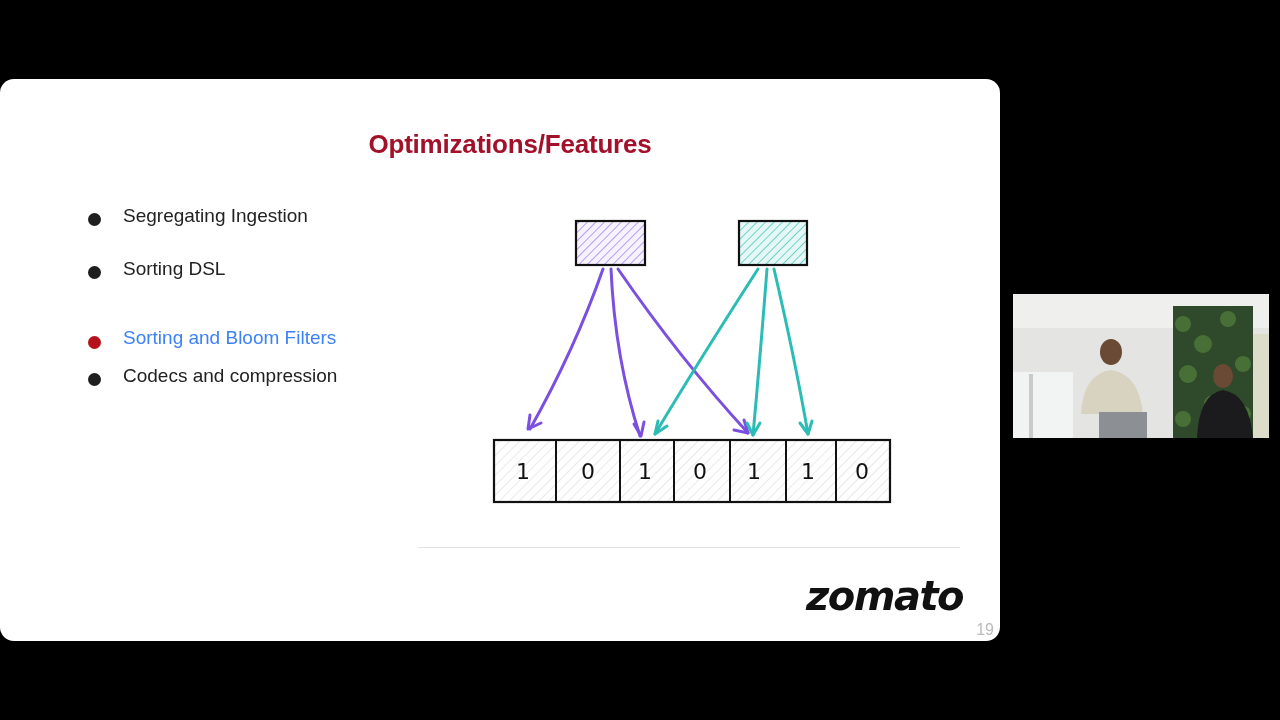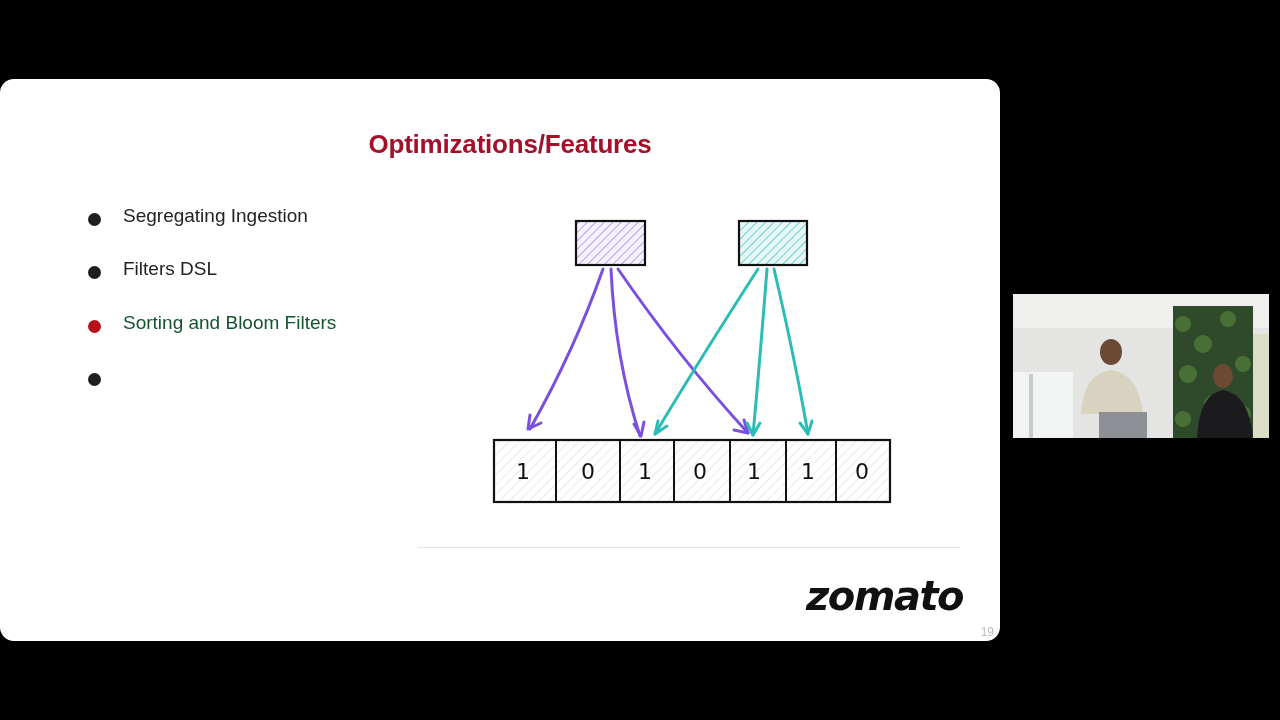--- a/index.html
+++ b/index.html
@@ -2,49 +2,50 @@
 <html><head>
 <meta charset="utf-8">
 <style>
   html, body { margin:0; padding:0; }
   body { width:1280px; height:720px; background:#000; position:relative; overflow:hidden; font-family:"Liberation Sans", sans-serif; }
   .slide { position:absolute; left:0; top:79px; width:1000px; height:562px; background:#fff;border-radius:14px; }
   .title { position:absolute; left:0; width:1020px; top:50px; text-align:center; font-weight:bold; font-size:26px; color:#a3102a; letter-spacing:-0.2px; }
   .bullets { position:absolute; left:88px; top:126px; margin:0; padding:0; list-style:none; }
   .bullet { position:relative; height:53.4px; font-size:19px; color:#222; display:flex; align-items:flex-start; }
   .bullet .dot { width:13px; height:13px; border-radius:50%; background:#1e1e1e; margin-top:8px; margin-right:22px; flex:none; }
-  .bullet.active { color:#14532d; }
+  .bullet.active { color:#3b82f6;align-items:center; }
   .bullet.active .dot { background:#b5121b; }
   .diagram { position:absolute; left:480px; top:130px; width:430px; height:300px; }
   .divider { position:absolute; left:418px; top:468px; width:542px; height:1px; background:#e3e3e3; }
   .logo { position:absolute; left:806px; top:494px; font-family:"DejaVu Sans", sans-serif; font-weight:bold; font-style:italic; font-size:40px; color:#111; letter-spacing:-1.5px;text-align:right; }
-  .page-num { position:absolute; right:6px; bottom:2px; font-size:12px; color:#bbb; }
+  .page-num { position:absolute; right:6px; bottom:2px; font-size:16px; color:#bbb; }
   .webcam { position:absolute; left:1013px; top:294px; width:256px; height:144px; overflow:hidden; background:#d9d9d6; }
 </style>
 </head>
 <body>
 
 <div class="slide">
   <div class="title">Optimizations/Features</div>
 
   <ul class="bullets">
     <li class="bullet">
         <span class="dot"></span>
         <span>Segregating Ingestion</span>
       </li>
     <li class="bullet">
         <span class="dot"></span>
-        <span>Filters DSL</span>
+        <span>Sorting DSL</span>
       </li>
     <li class="bullet active">
         <span class="dot"></span>
         <span>Sorting and Bloom Filters</span>
       </li>
     <li class="bullet">
         <span class="dot"></span>
+        <span>Codecs and compression</span>
       </li>
   </ul>
 
   <svg class="diagram" viewBox="480 130 430 300" width="430" height="300">
     <defs>
       <pattern id="hatchP" width="6" height="6" patternUnits="userSpaceOnUse" patternTransform="rotate(45)">
         <line x1="0" y1="0" x2="0" y2="6" stroke="#8a6be0" stroke-width="1.2"></line>
       </pattern>
       <pattern id="hatchT" width="6" height="6" patternUnits="userSpaceOnUse" patternTransform="rotate(45)">
         <line x1="0" y1="0" x2="0" y2="6" stroke="#3cc2b8" stroke-width="1.4"></line>

